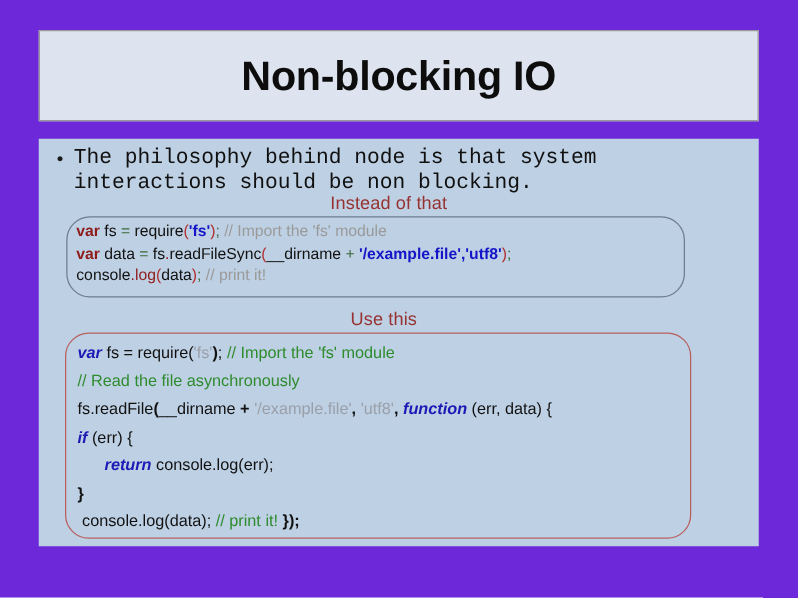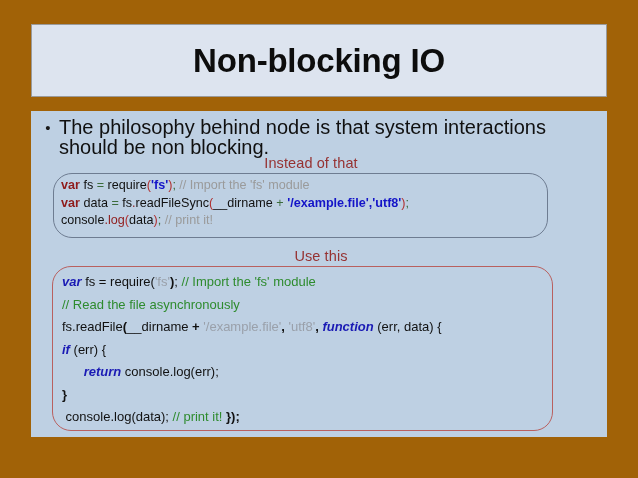--- a/index.html
+++ b/index.html
@@ -10,21 +10,21 @@
   body {
     width: 638px;
     height: 478px;
     font-family: "Liberation Sans", sans-serif;
     overflow: hidden;
   }
   .slide {
     position: relative;
     width: 638px;
     height: 478px;
-    background: #a16207;
+    background: #6d28d9;
   }
 
   
   .title-box {
     position: absolute;
     left: 31px;
     top: 24px;
     width: 576px;
     height: 73px;
     background: #dde4ef;
@@ -66,40 +66,41 @@
     width: 22px;
     flex: 0 0 22px;
     font-size: 15px;
     line-height: 20px;
     color: #1a1a1a;
     text-align: center;
     padding-top: 1px;
   }
   .bullet-text {
     flex: 1;
-    font-size: 20px;
+    font-size: 17px;
     line-height: 20px;
     color: #101010;
+    font-family: Liberation Mono, monospace;
   }
 
   
   .caption {
     position: absolute;
     text-align: center;
     font-size: 14.5px;
     color: #963232;
     letter-spacing: 0.1px;
   }
   .caption-instead {
     left: 100px;
     top: 44px;
     width: 360px;
   }
   .caption-use {
-    left: 110px;
+    left: 96px;
     top: 137px;
     width: 360px;
   }
 
   
   .code-block {
     position: absolute;
     box-sizing: border-box;
     font-family: "Liberation Sans", sans-serif;
     font-size: 12.6px;

